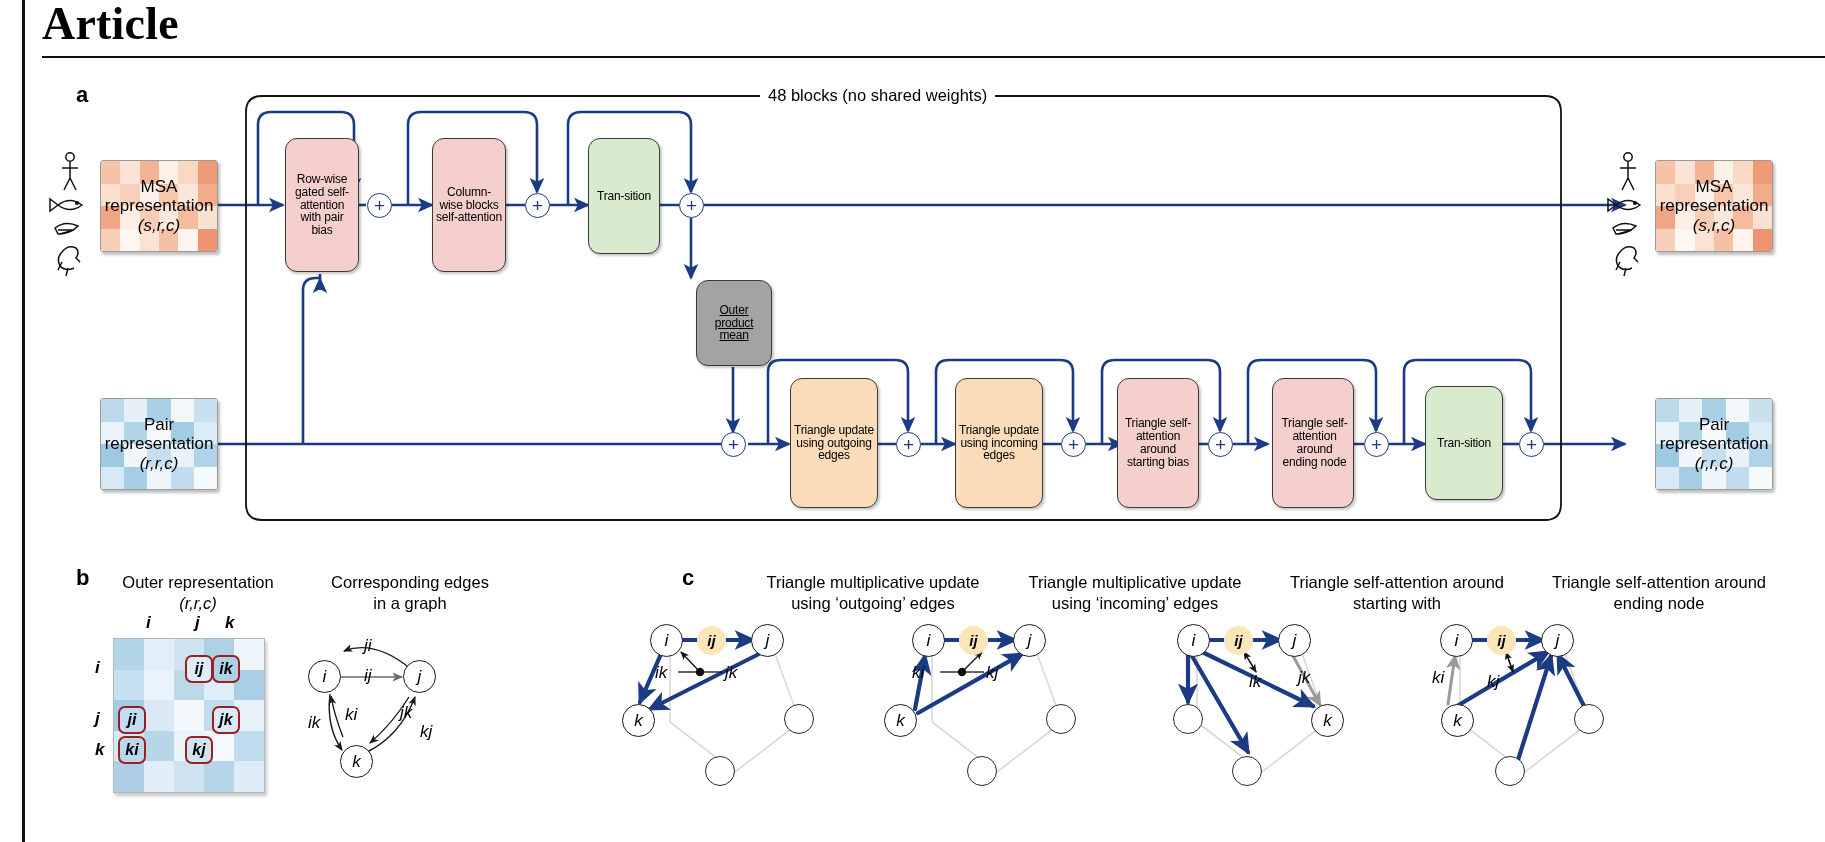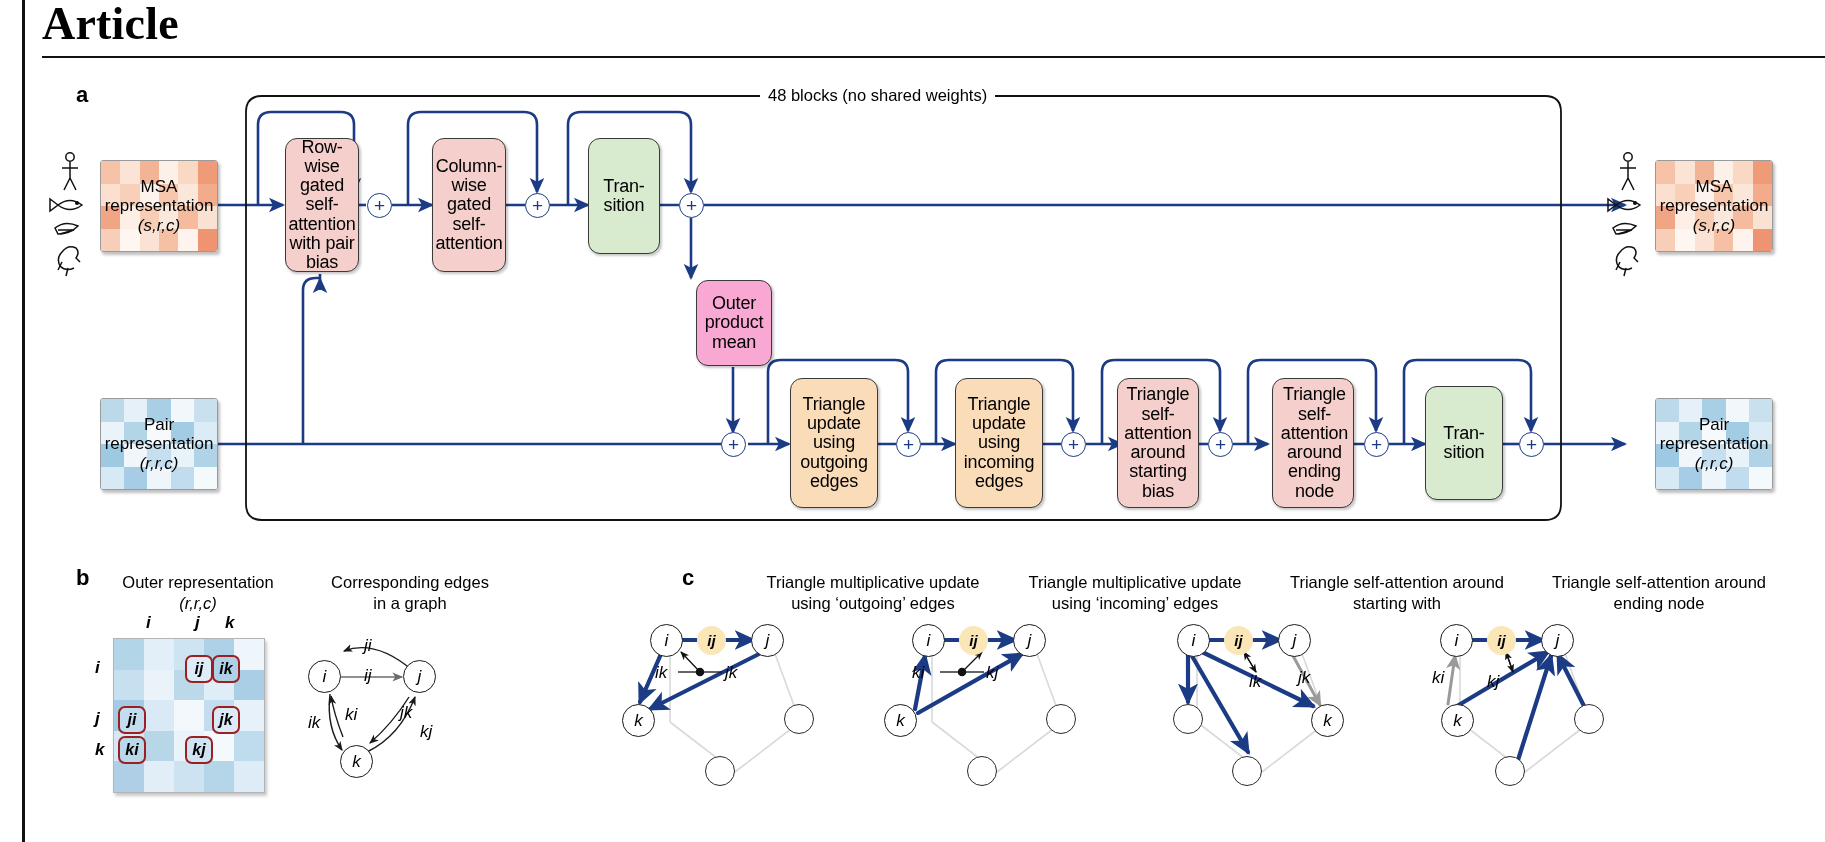--- a/index.html
+++ b/index.html
@@ -32,26 +32,26 @@
     font-family:"Liberation Sans", sans-serif;
   }
 
   
   svg.layer { position:absolute; left:0; top:0; width:1825px; height:842px; pointer-events:none; }
 
   
   .node-box {
     position:absolute; border:1.4px solid #3a3a3a; border-radius:12px;
     display:flex; align-items:center; justify-content:center; text-align:center;
-    font-size:18px; line-height:1.07; padding:4px 3px; letter-spacing:-0.2px;
+    font-size:12px; line-height:1.07; padding:4px 3px; letter-spacing:-0.2px;
     box-shadow:1.5px 2px 2.5px rgba(0,0,0,0.22);
   }
   .box-pink  { background:#f5cfcb; }
   .box-green { background:#d8ebcf; }
-  .box-purple{ background:#f9a8d4; }
+  .box-purple{ background:#a3a3a3;text-decoration:underline; }
   .box-tan   { background:#fbdcb8; }
 
   
   .rep-tile {
     position:absolute; border:1px solid #9a9a9a; border-radius:3px; overflow:hidden;
     box-shadow:2px 3px 3px rgba(0,0,0,0.25);
   }
   .rep-tile .cells { position:absolute; inset:0; display:grid; }
   .rep-tile .cells div { width:100%; height:100%; }
   .rep-label {
@@ -346,21 +346,21 @@
         <div style="background:#f4f9fc"></div>
     </div>
     <div class="rep-label">
       <span>Pair</span>
       <span>representation</span>
       <span class="sub">(r,r,c)</span>
     </div>
   </div>
 
   <div class="node-box box-pink" style="left:285px;  top:138px; width:74px;  height:134px;">Row-wise gated self-attention with pair bias</div>
-  <div class="node-box box-pink" style="left:432px;  top:138px; width:74px;  height:134px;">Column-wise gated self-attention</div>
+  <div class="node-box box-pink" style="left:432px;  top:138px; width:74px;  height:134px;">Column-wise blocks self-attention</div>
   <div class="node-box box-green" style="left:588px;  top:138px; width:72px;  height:116px;">Tran-sition</div>
   <div class="node-box box-purple" style="left:696px;  top:280px; width:76px;  height:86px;">Outer product mean</div>
   <div class="node-box box-tan" style="left:955px;  top:378px; width:88px;  height:130px;">Triangle update using incoming edges</div>
   <div class="node-box box-tan" style="left:790px;  top:378px; width:88px;  height:130px;">Triangle update using outgoing edges</div>
   <div class="node-box box-pink" style="left:1117px; top:378px; width:82px;  height:130px;">Triangle self-attention around starting bias</div>
   <div class="node-box box-pink" style="left:1272px; top:378px; width:82px;  height:130px;padding-left:6px;">Triangle self-attention around ending node</div>
   <div class="node-box box-green" style="left:1425px; top:386px; width:78px;  height:114px;">Tran-sition</div>
 
   <div class="plus-node" style="left:367px;  top:193px;">+</div>
   <div class="plus-node" style="left:525px;  top:193px;">+</div>

